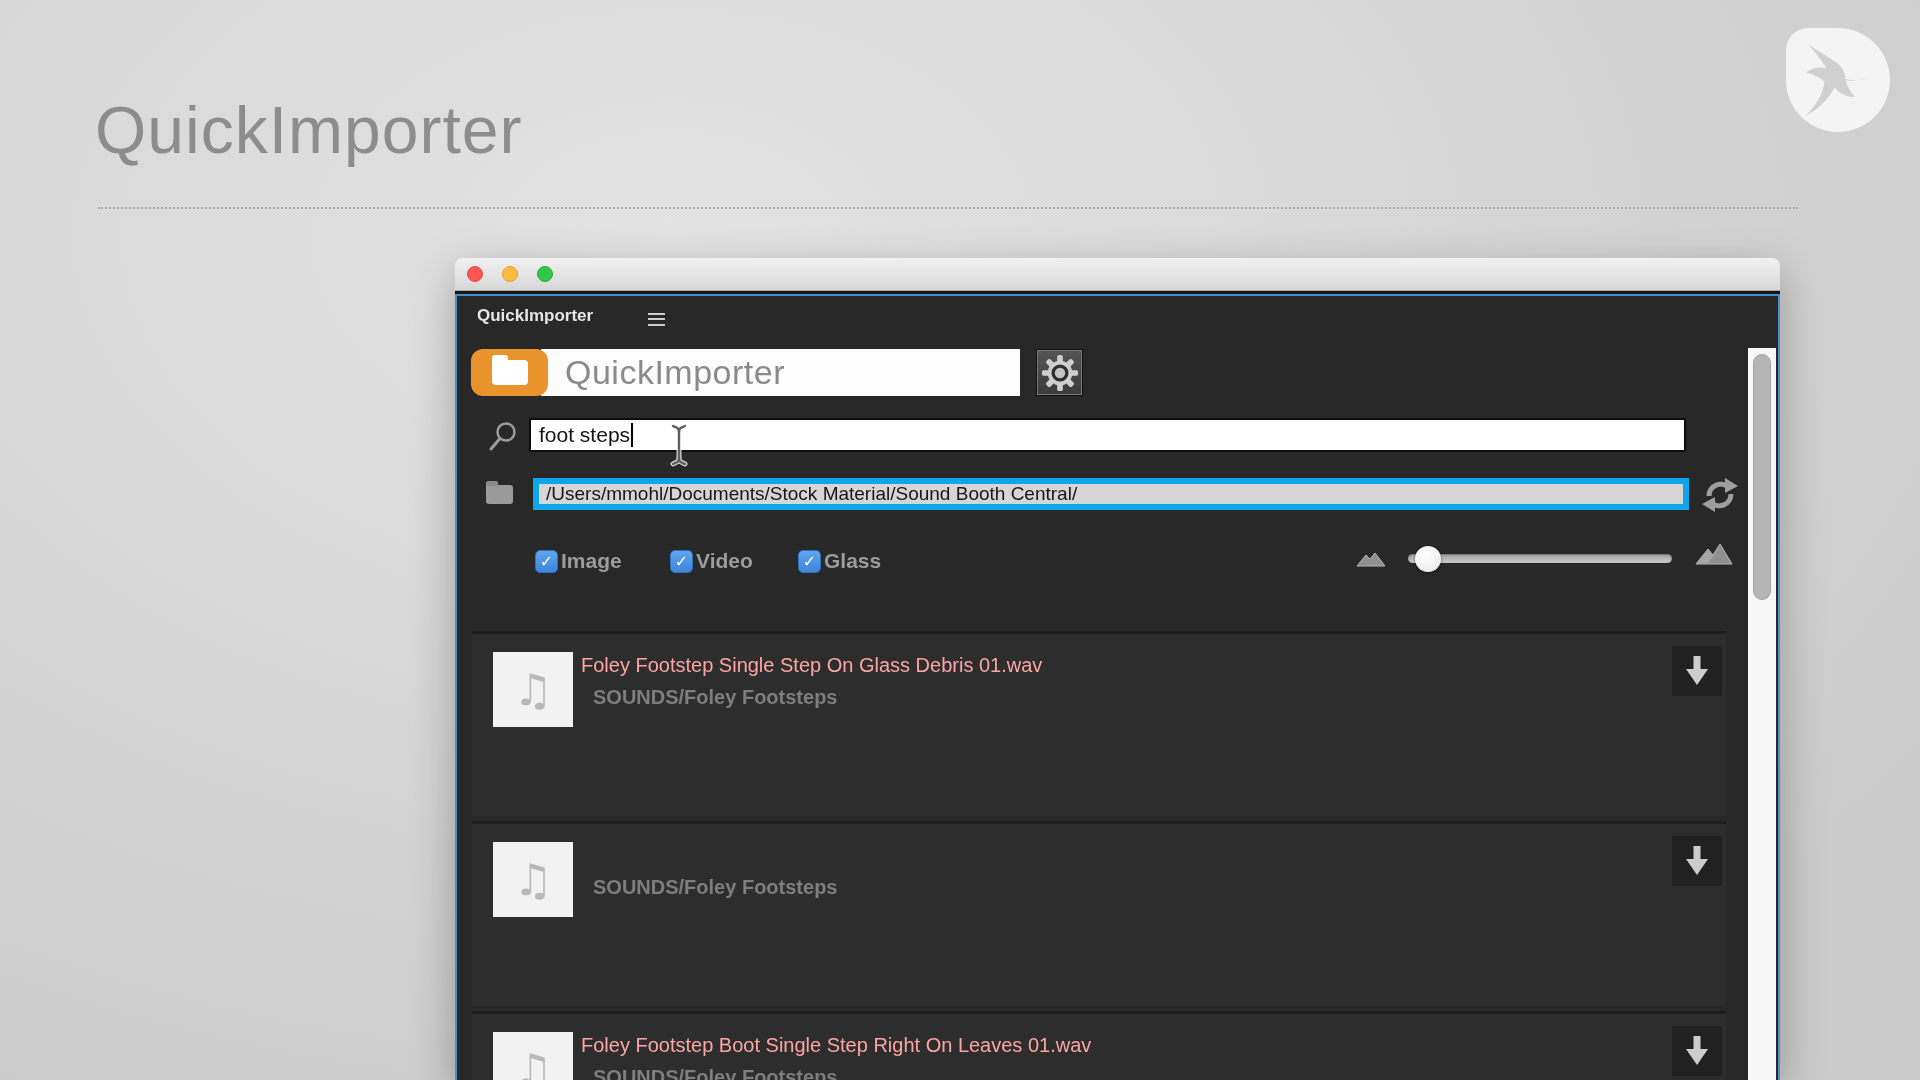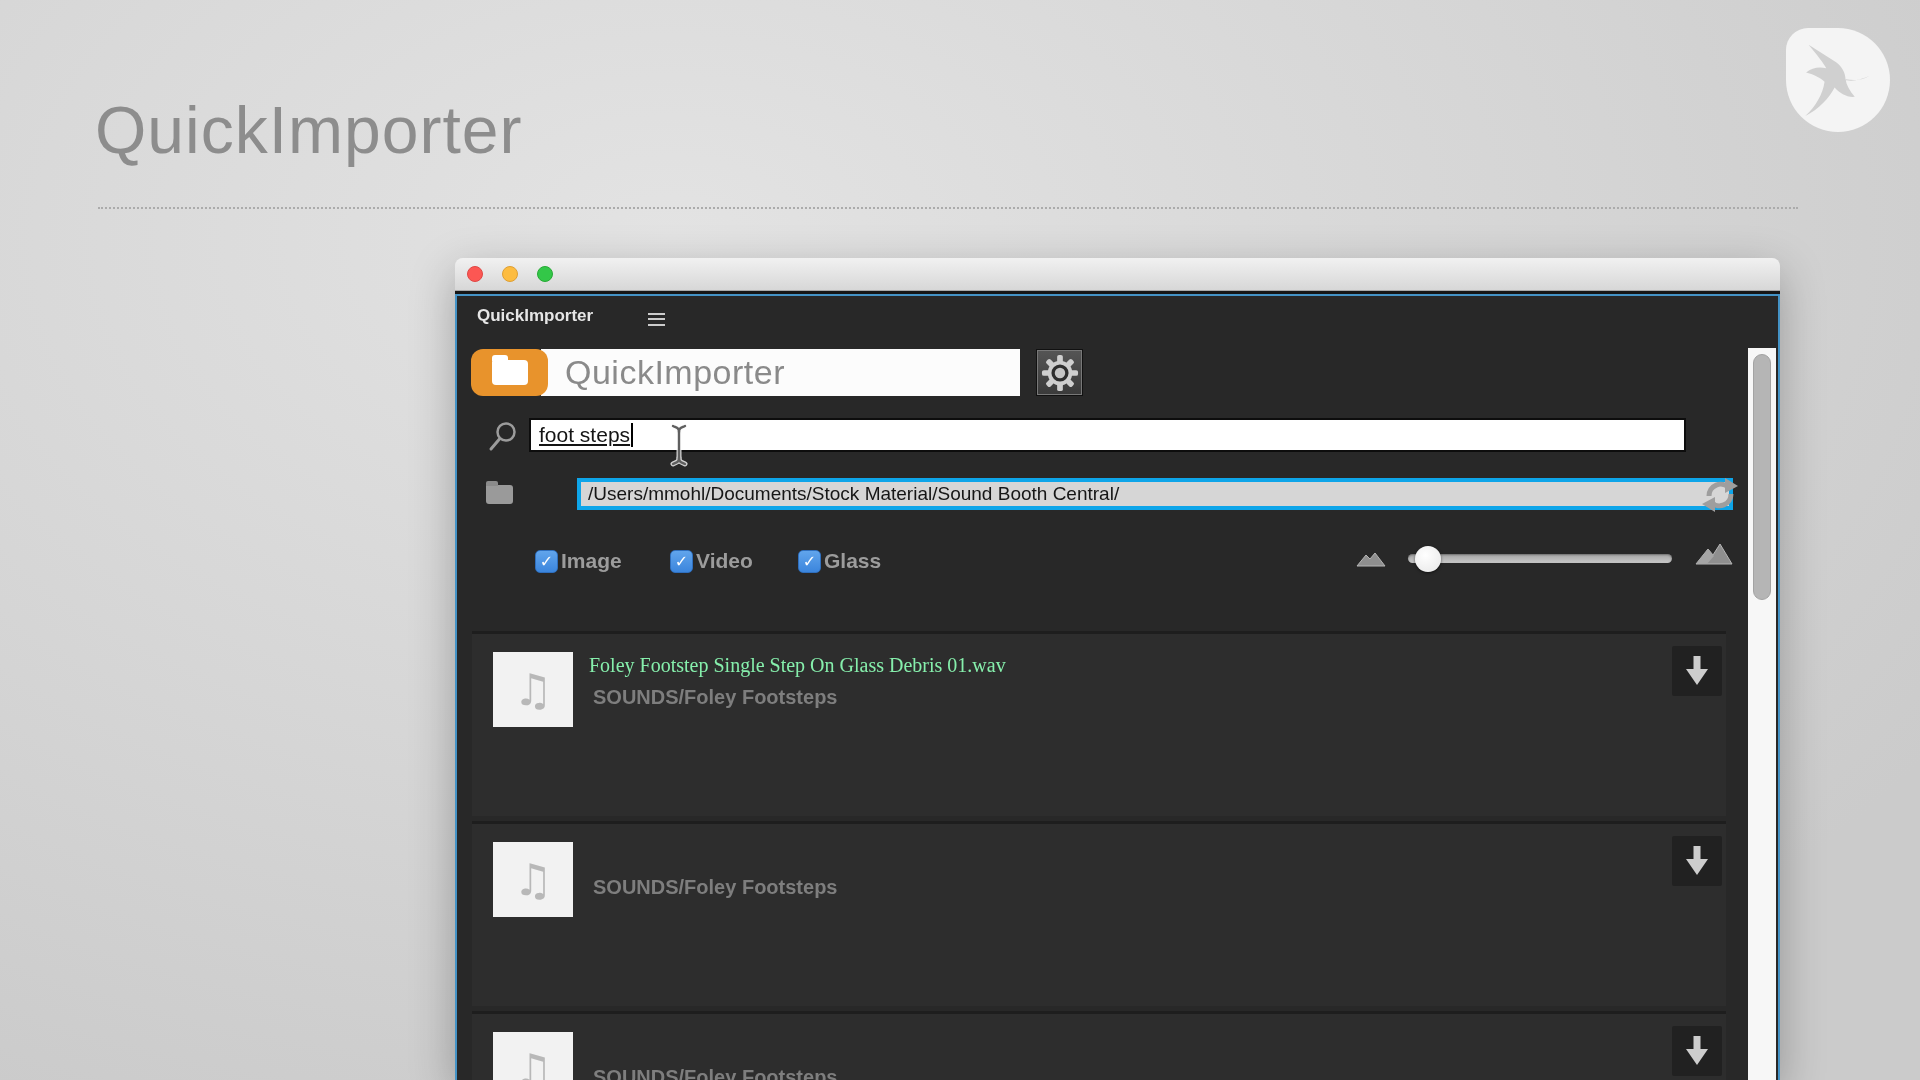--- a/index.html
+++ b/index.html
@@ -76,33 +76,33 @@
     border:1px solid #111; box-shadow:inset 0 0 0 1px #787878;
     display:flex; align-items:center; justify-content:center;
   }
 
   
   .search-icon { left:31px; top:125px; }
   .search-input {
     left:72px; top:122px; width:1157px; height:34px;
     background:#ffffff; border:2px solid #0d0d0d;
     display:flex; align-items:center; padding-left:8px;
-    font-size:21px; color:#141414;text-decoration:underline;
+    font-size:21px; color:#141414;
   }
   .caret { display:inline-block; width:2px; height:24px; background:#000; margin-left:1px; }
   .ibeam-cursor { left:212px; top:126px; z-index:5; }
 
   
   .path-folder-icon { left:29px; top:189px; width:27px; height:19px; background:#9a9a9a; border-radius:1px 3px 3px 3px; }
   .path-folder-icon::before { content:""; position:absolute; top:-4px; left:0; width:12px; height:5px; background:#8b8b8b; border-radius:2px 2px 0 0; }
   .path-input {
     left:76px; top:182px; width:1156px; height:32px;
-    background:#d6d6d6; border:4px solid #0ea5e9;
+    background:#d6d6d6; border:6px solid #0ea5e9;
     display:flex; align-items:center; padding-left:7px;
-    font-size:19px; color:#161616;margin-left:44px;
+    font-size:19px; color:#161616;
   }
   .refresh-button { left:1243px; top:179px; width:40px; height:40px; }
 
   
   .checkbox-group { top:251px; height:28px; display:flex; align-items:center; }
   .cb-image { left:78px; } .cb-video { left:213px; } .cb-audio { left:341px; }
   .checkbox {
     width:23px; height:23px; border-radius:5px;
     background:linear-gradient(#61a5ec, #3b85dd); border:1px solid #2f6fbe;
     display:flex; align-items:center; justify-content:center;
@@ -127,21 +127,21 @@
     left:15px; width:1254px; height:182px; background:#2d2d2d;
     box-shadow:0 -3px 0 0 #1e1e1e;
   }
   .row-1 { top:338px; } .row-2 { top:528px; } .row-3 { top:718px; }
   .file-thumb {
     position:absolute; left:21px; top:18px; width:80px; height:75px;
     background:#f2f2f2;
     display:flex; align-items:center; justify-content:center;
     font-family:"DejaVu Sans", sans-serif; font-size:44px; color:#b8b8b8;
   }
-  .file-name { position:absolute; left:117px; top:20px; font-size:20px; color:#86efac;font-family:Liberation Serif, serif; }
+  .file-name { position:absolute; left:109px; top:20px; font-size:20px; color:#fca5a5; }
   .file-folder { position:absolute; left:121px; top:52px; font-size:20px; color:#7e7e7e;font-weight:bold; }
   .download-button {
     position:absolute; left:1200px; top:12px; width:50px; height:50px;
     background:#212121; border-radius:2px;
     display:flex; align-items:center; justify-content:center;
   }
 
   
   .scroll-track { left:1291px; top:52px; width:28px; height:732px; background:#f7f7f7; }
   .scroll-thumb { left:1296px; top:58px; width:18px; height:246px; background:#b5b5b5; border:1px solid #a3a3a3; border-radius:9px; }
@@ -288,20 +288,21 @@
         <svg width="24" height="32" viewBox="0 0 24 32">
           <path d="M8.5 1 h7 v13 h7.5 L12 30 L1 14 h7.5 Z" fill="#cdcdcd"></path>
         </svg>
       </div>
     </div>
 
     <div class="file-row row-3">
       <div class="file-thumb">
           <span>♫</span>
         </div>
+      <div class="file-name">Foley Footstep Boot Single Step Right On Leaves 01.wav</div>
       <div class="file-folder">SOUNDS/Foley Footsteps</div>
       <div class="download-button">
         <svg width="24" height="32" viewBox="0 0 24 32">
           <path d="M8.5 1 h7 v13 h7.5 L12 30 L1 14 h7.5 Z" fill="#cdcdcd"></path>
         </svg>
       </div>
     </div>
 
     <div class="scroll-track"></div>
     <div class="scroll-thumb"></div>

